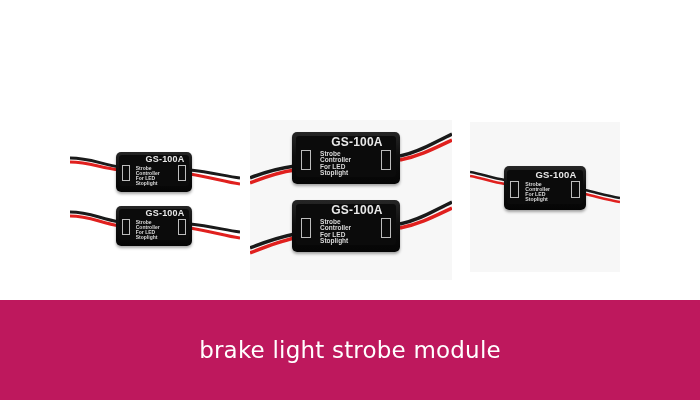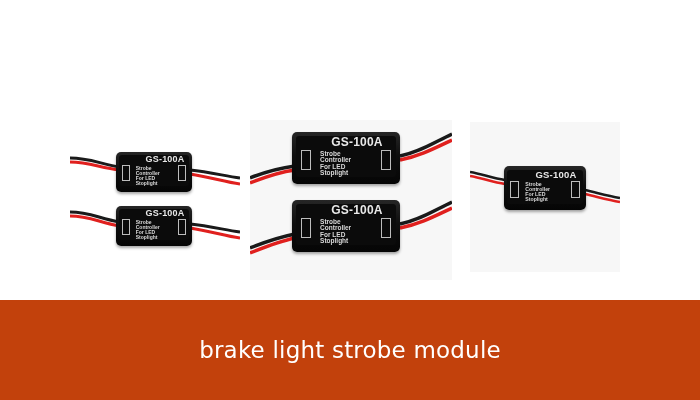--- a/index.html
+++ b/index.html
@@ -4,21 +4,21 @@
 <style>
   html, body { margin:0; padding:0; }
   body { width:700px; height:400px; background:#ffffff; position:relative; overflow:hidden; font-family:"DejaVu Sans", sans-serif; }
   .img-panel { position:absolute; background:#fff; overflow:hidden; }
   .img-panel.gray { background:#f7f7f7; }
   .module { position:absolute; background:linear-gradient(180deg,#262626 0%,#0e0e0e 45%,#050505 100%); border-radius:5px; box-shadow:0 2px 3px rgba(0,0,0,0.35); }
   .module .face { position:absolute; left:4%; right:4%; top:8%; bottom:14%; border-radius:3px; background:#0b0b0b; }
   .module .model { position:absolute; left:0; right:0; top:6%; text-align:center; color:#e8e8e8; font-family:"Liberation Sans", sans-serif; font-weight:bold; letter-spacing:0.2px;margin-left:22px; }
   .module .desc { position:absolute; left:26%; top:36%; color:#d9d9d9; font-family:"Liberation Sans", sans-serif; font-weight:bold; line-height:1.0; white-space:pre; }
   .module .lbox { position:absolute; border:1px solid #bdbdbd; }
-  .banner { position:absolute; left:0; top:300px; width:700px; height:100px; background:#c2410c; }
+  .banner { position:absolute; left:0; top:300px; width:700px; height:100px; background:#be185d; }
   .banner-title { position:absolute; left:0; right:0; top:0; height:100px; line-height:100px; text-align:center; color:#fff; font-family:"DejaVu Sans", sans-serif; font-size:23px; letter-spacing:0.2px; }
   svg.wires { position:absolute; left:0; top:0; }
 </style>
 </head>
 <body>
 
 <div class="img-panel" style="left:70px; top:140px; width:170px; height:120px;">
   <svg class="wires" width="170" height="120">
 
     <path d="M0,22 C20,22 30,28 50,30" stroke="#e0201e" stroke-width="3" fill="none"></path>

